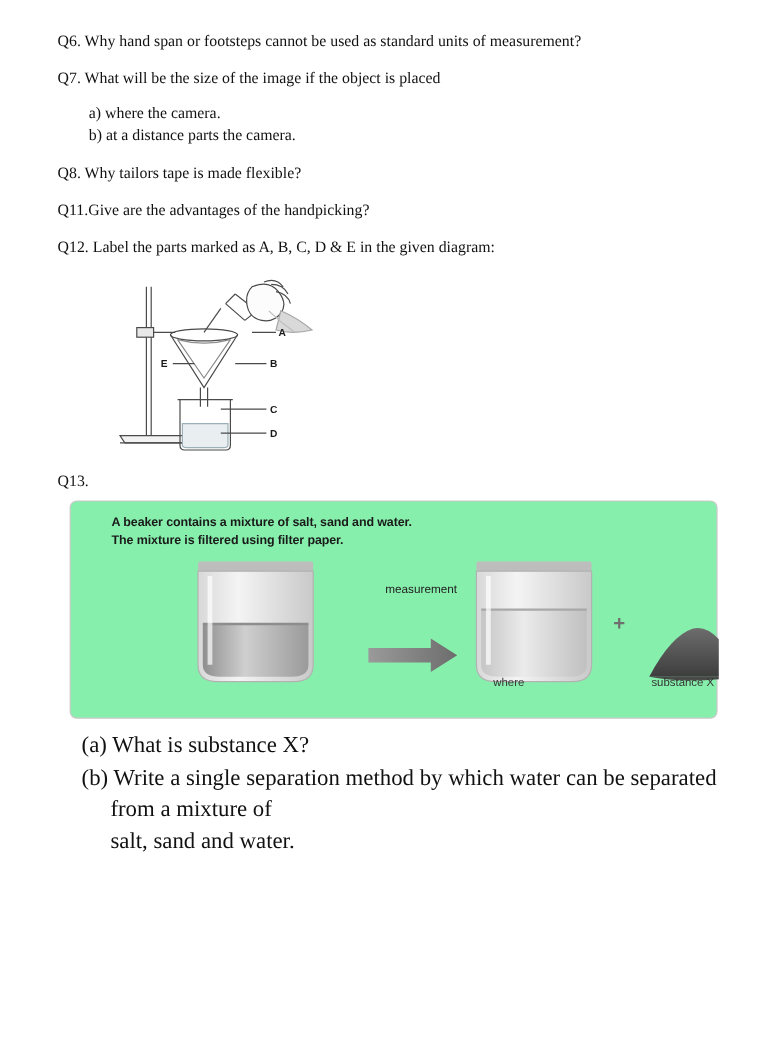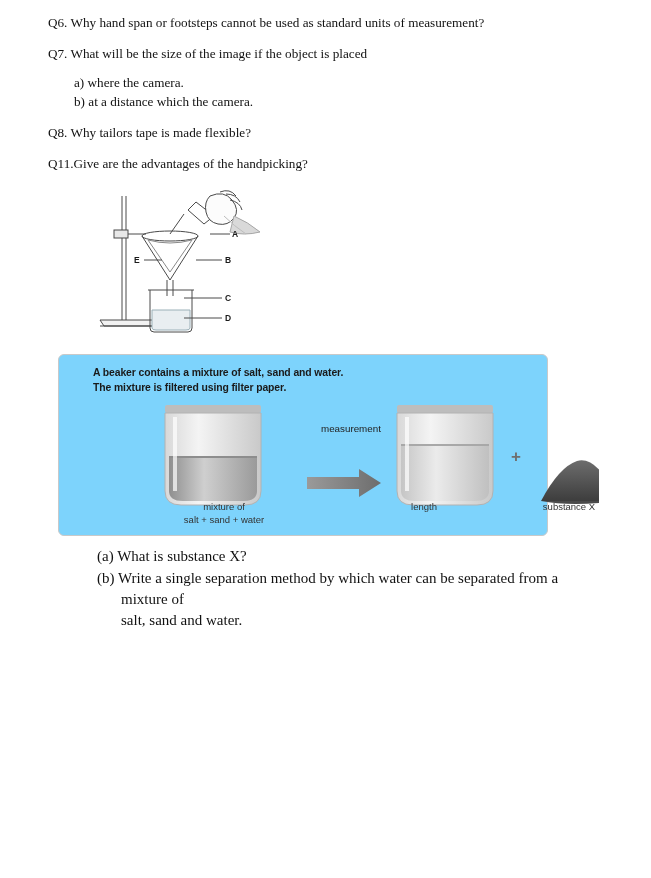--- a/index.html
+++ b/index.html
@@ -24,21 +24,21 @@
   }
   .content {
     position: absolute;
     left: 48px;
     top: 14px;
     width: 560px;
   }
   .q {
     font-size: 13.2px;
     line-height: 1.38;
-    margin: 0 0 13px 0;
+    margin: 11px 0 13px 0;
     text-align: left;
   }
   .q.tight { margin-bottom: 11px; }
   .sub {
     margin: 0;
     padding-left: 26px;
     font-size: 13.2px;
     line-height: 1.38;
   }
   .q-label-only {
@@ -51,25 +51,25 @@
     position: relative;
     width: 260px;
     height: 160px;
     margin: 10px 0 4px 36px;
   }
   .fig12 svg { display: block; }
 
   
   .fig13-box {
     margin: 8px 0 10px 10px;
-    width: 490px;
+    width: 540px;
     height: 182px;
     border: 1px solid #c9c9c9;
     border-radius: 6px;
-    background: #7dd3fc;
+    background: #86efac;
     position: relative;
     box-sizing: border-box;
   }
   .fig13-text {
     position: absolute;
     left: 34px;
     top: 10px;
     font-family: "Liberation Sans", sans-serif;
     font-size: 10.4px;
     font-weight: bold;
@@ -107,52 +107,52 @@
     top: 92px;
     font-family: "Liberation Sans", sans-serif;
     font-size: 17px;
     color: #6f6f6f;
     font-weight: bold;
   }
   .tail {
     margin: 6px 0 0 20px;
   }
   .tail .line {
-    font-size: 15px;
+    font-size: 19px;
     line-height: 1.42;
     text-indent: 0;
     padding-left: 0;
-    margin-left: 29px;
   }
   .tail .line.hang {
     padding-left: 24px;
     text-indent: -24px;
   }
   .tail .cont {
     padding-left: 24px;
   }
 </style>
 </head>
 <body>
 
 <div class="page">
   <div class="content">
 
     <p class="q">Q6. Why hand span or footsteps cannot be used as standard units of measurement?</p>
 
     <p class="q tight">Q7. What will be the size of the image if the object is placed</p>
     <p class="sub">a) where the camera.</p>
-    <p class="sub" style="margin-bottom:13px;">b) at a distance which the camera.</p>
+    <p class="sub" style="margin-bottom:13px;">b) at a distance parts the camera.</p>
 
     <p class="q">Q8.  Why tailors tape is made flexible?</p>
 
 
 
     <p class="q">Q11.Give are the advantages of the handpicking?</p>
 
+    <p class="q">Q12.  Label the parts marked as A, B, C, D &amp; E in the given diagram:</p>
 
     <div class="fig12">
       <svg width="260" height="160" viewBox="0 0 260 160" xmlns="http://www.w3.org/2000/svg">
         <g stroke="#4a4a4a" fill="none" stroke-width="1">
 
           <line x1="38" y1="10" x2="38" y2="134"></line>
           <line x1="42" y1="10" x2="42" y2="134"></line>
 
           <path d="M16 134 L96 134 L92 140 L20 140 Z" fill="#f2f2f2"></path>
           <line x1="16" y1="140" x2="96" y2="140"></line>
@@ -198,20 +198,21 @@
         <g font-family="Liberation Sans, sans-serif" font-size="8.5" font-weight="bold" fill="#1a1a1a">
           <text x="148" y="51">A</text>
           <text x="141" y="77">B</text>
           <text x="141" y="115">C</text>
           <text x="141" y="135">D</text>
           <text x="50" y="77">E</text>
         </g>
       </svg>
     </div>
 
+    <p class="q-label-only">Q13.</p>
 
     <div class="fig13-box">
       <div class="fig13-text">
         <span>A beaker contains a mixture of salt, sand and water.</span><br>
         <span>The mixture is filtered using filter paper.</span>
       </div>
 
       <svg class="fig13-svg" width="540" height="140" viewBox="0 0 540 140" xmlns="http://www.w3.org/2000/svg">
         <defs>
           <linearGradient id="gBeaker" x1="0" y1="0" x2="1" y2="0">
@@ -261,25 +262,21 @@
 
         <g>
           <path d="M482 106 q18 -34 36 -40 q20 -6 42 40 z" fill="url(#gPile)"></path>
           <path d="M482 106 q30 6 78 0" fill="#4a4a4a"></path>
         </g>
       </svg>
 
       <div class="lbl-filtration">measurement</div>
       <div class="plus">+</div>
 
-      <div class="cap c1">
-        <span>mixture of</span><br>
-        <span>salt + sand + water</span>
-      </div>
-      <div class="cap c2">length</div>
+      <div class="cap c2">where</div>
       <div class="cap c3">substance X</div>
     </div>
 
     <div class="tail">
       <div class="line hang">
         <span>(a)</span>
         <span>What is substance X?</span>
       </div>
       <div class="line hang">
         <span>(b)</span>

